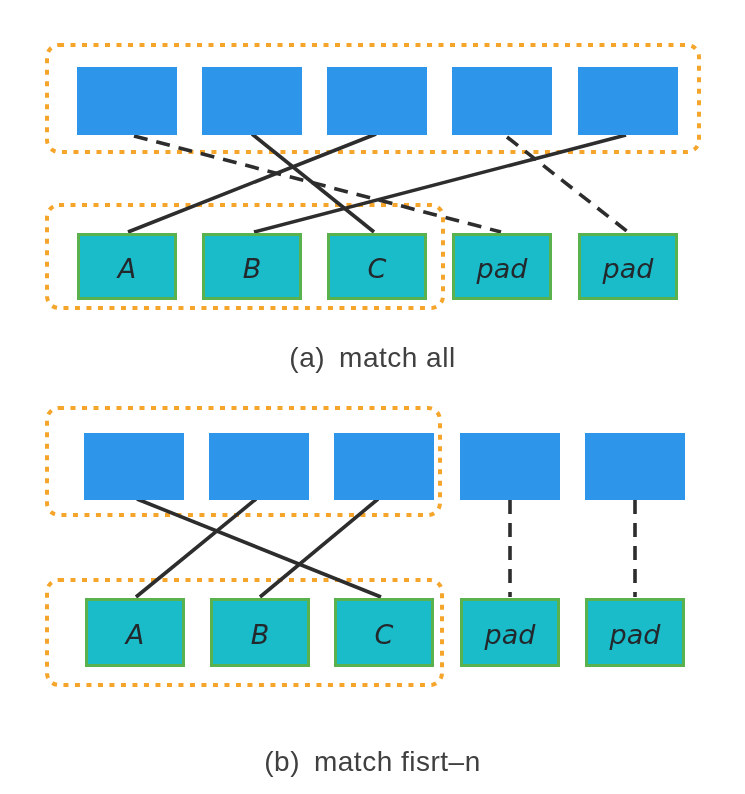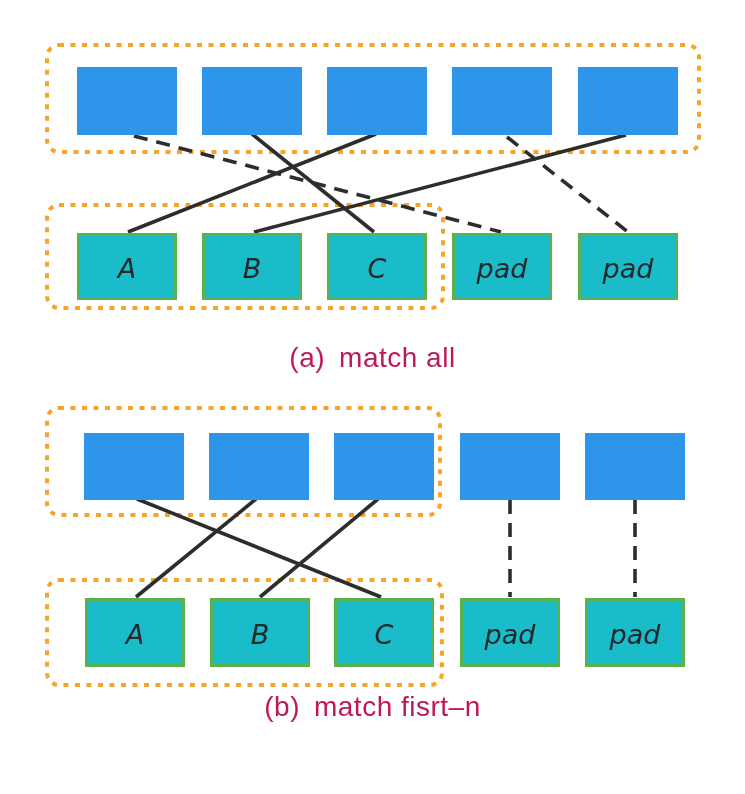--- a/index.html
+++ b/index.html
@@ -47,26 +47,26 @@
     color: #23282c;
     line-height: 1;
     padding-top: 4px;
   }
   .caption {
     position: absolute;
     left: 0;
     width: 745px;
     text-align: center;
     font-size: 28px;
-    color: #be185d;
+    color: #404040;
     letter-spacing: 0.5px;
   }
   .caption .prefix { margin-right: 14px; }
   .caption-a { top: 342px; }
-  .caption-b { top: 691px; }
+  .caption-b { top: 746px; }
 
   .group-rect {
     fill: none;
     stroke: #f6a52b;
     stroke-width: 4;
     stroke-dasharray: 5 6.5;
   }
   .edge {
     stroke: #2d2d2d;
     stroke-width: 3.6;

